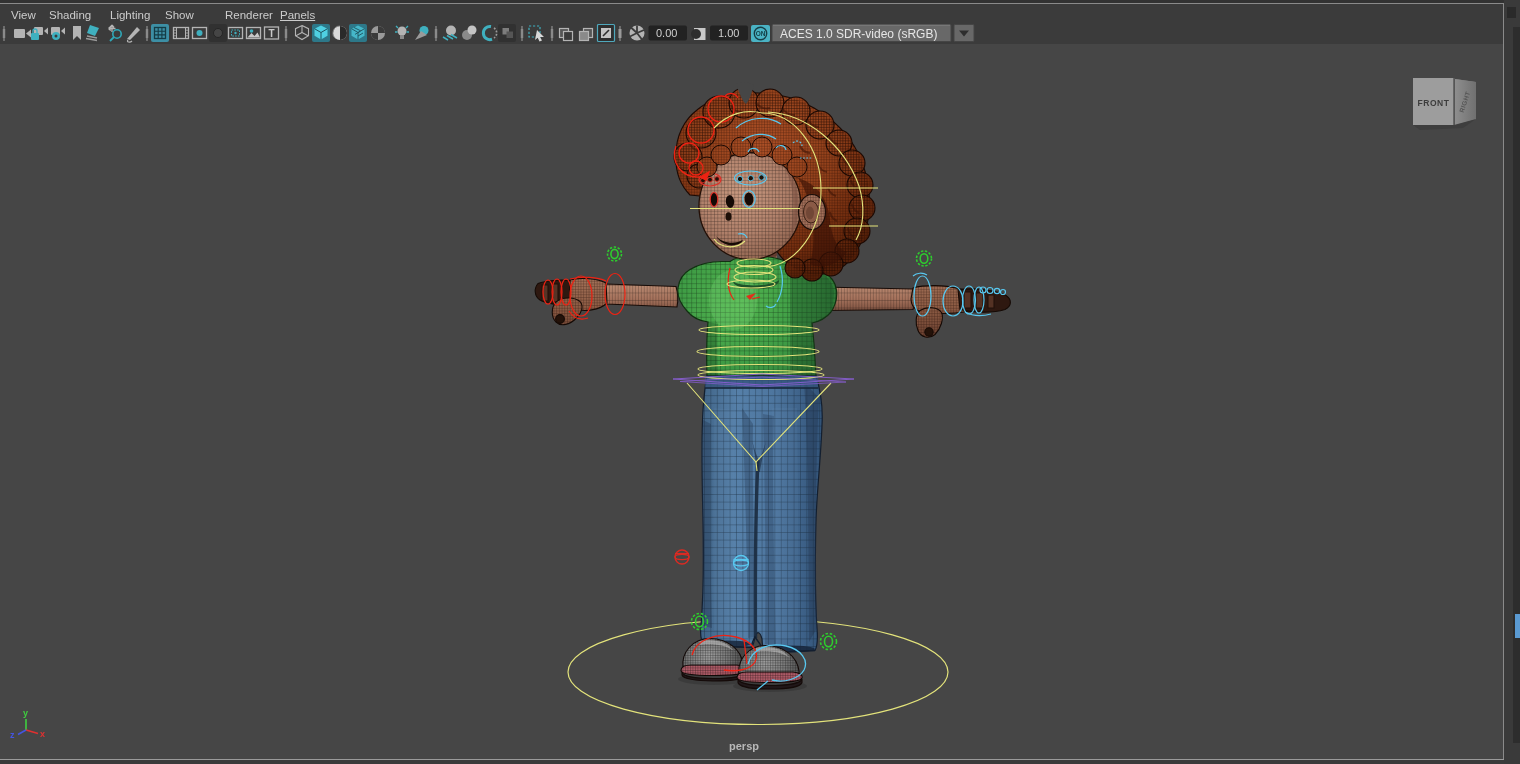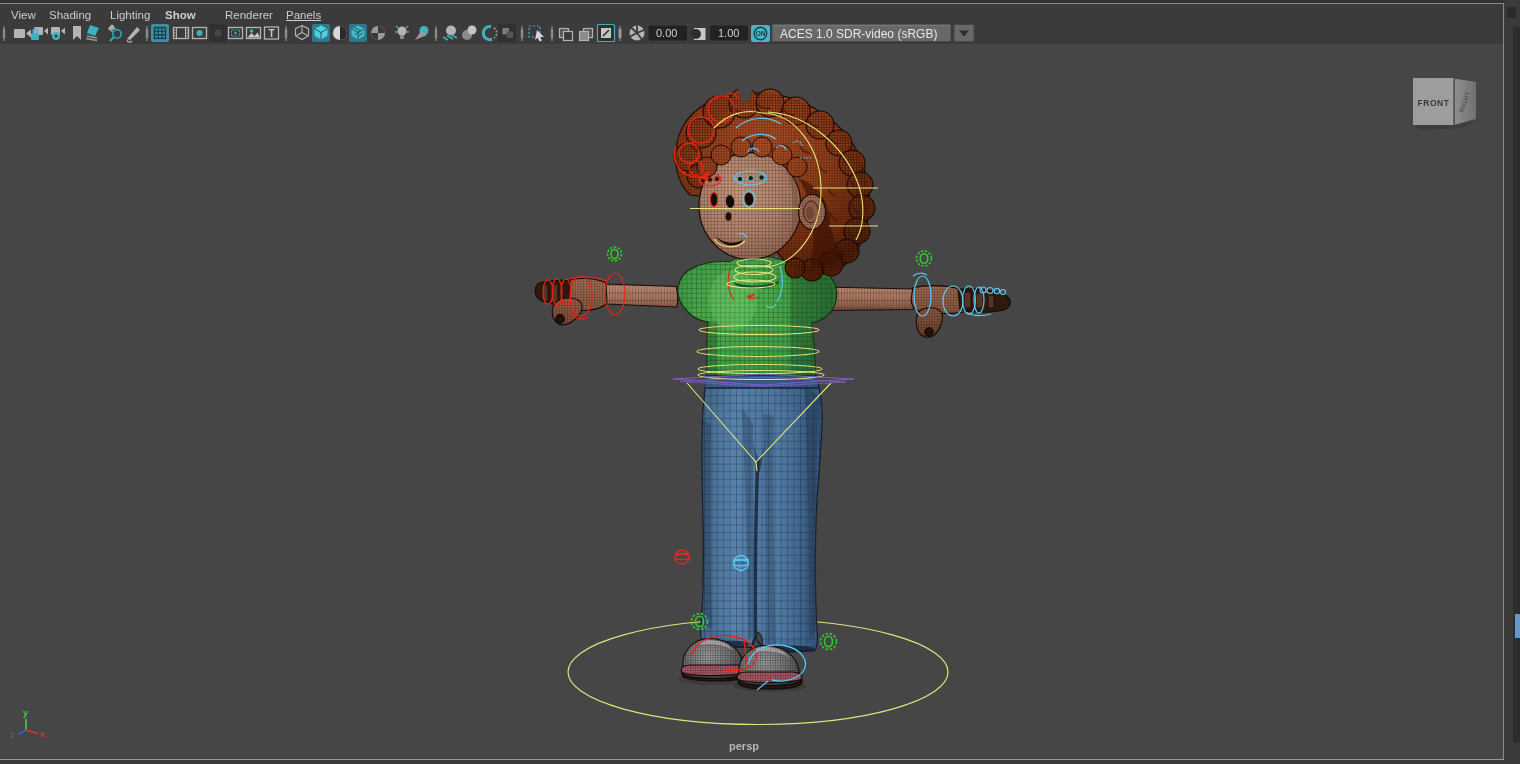--- a/index.html
+++ b/index.html
@@ -10,23 +10,23 @@
 </head>
 <body>
 <div id="page">
 
   <div class="abs" style="left:0;top:0;width:1520px;height:3px;background:#323232;"></div>
   <div class="abs" style="left:0;top:3px;width:1504px;height:1px;background:#8a8a8a;"></div>
 
   <div class="menu" style="left:11px;">View</div>
   <div class="menu" style="left:49px;text-align:center;">Shading</div>
   <div class="menu" style="left:110px;">Lighting</div>
-  <div class="menu" style="left:165px;font-weight:bold;">Show</div>
+  <div class="menu" style="left:165px;">Show</div>
   <div class="menu" style="left:225px;">Renderer</div>
-  <div class="menu" style="left:286px;text-decoration:underline;">Panels</div>
+  <div class="menu" style="left:280px;text-decoration:underline;">Panels</div>
 
   <svg class="abs" style="left:0;top:22px;" width="1520" height="22" viewBox="0 0 1520 22">
     <g id="toolbar" fill="none">
       <g stroke="#7a7a7a" stroke-width="1.6">
         <path d="M4,4V19 M147,4V19 M286,4V19 M436,4V19 M522,4V19 M552,4V19 M620,4V19"></path>
         <path d="M620,7V16" stroke="#9a9a9a" stroke-width="3"></path>
         <path d="M4,7V16 M147,7V16 M286,7V16 M436,7V16 M522,7V16 M552,7V16" stroke="#8a8a8a" stroke-width="2.4"></path>
       </g>
 
       <rect x="14" y="7" width="11" height="9" rx="1" fill="#b4b4b4"></rect>

